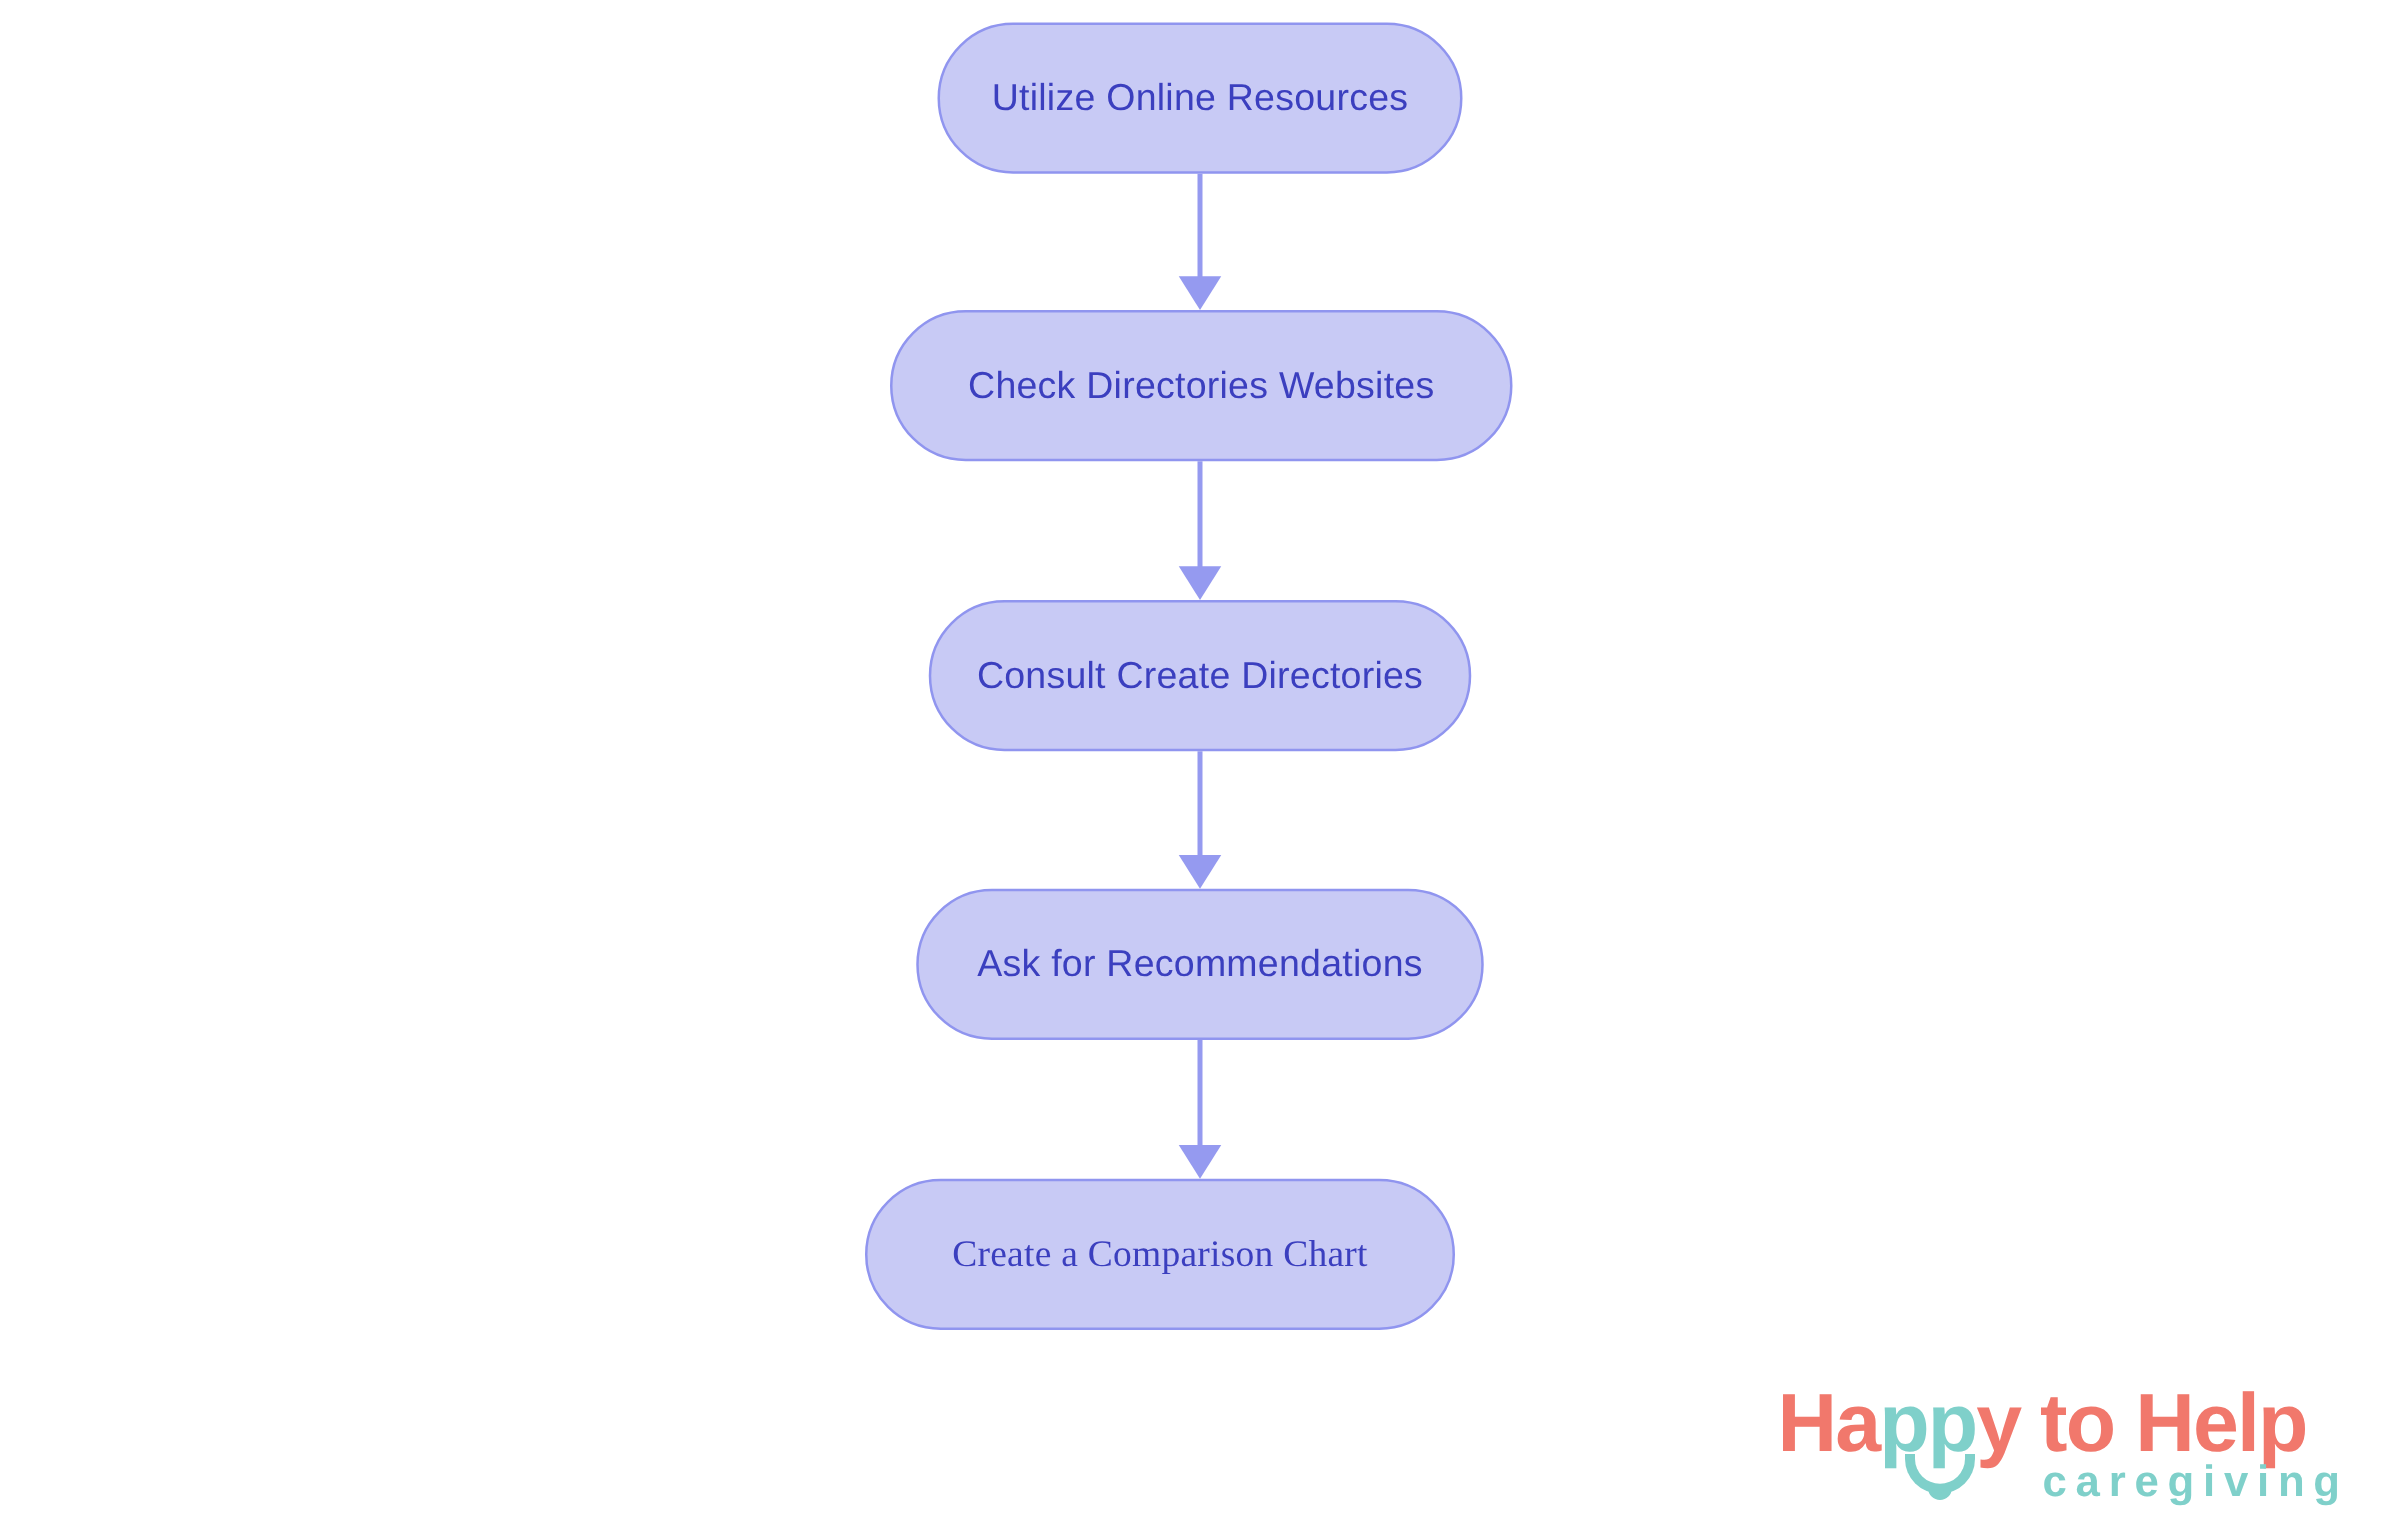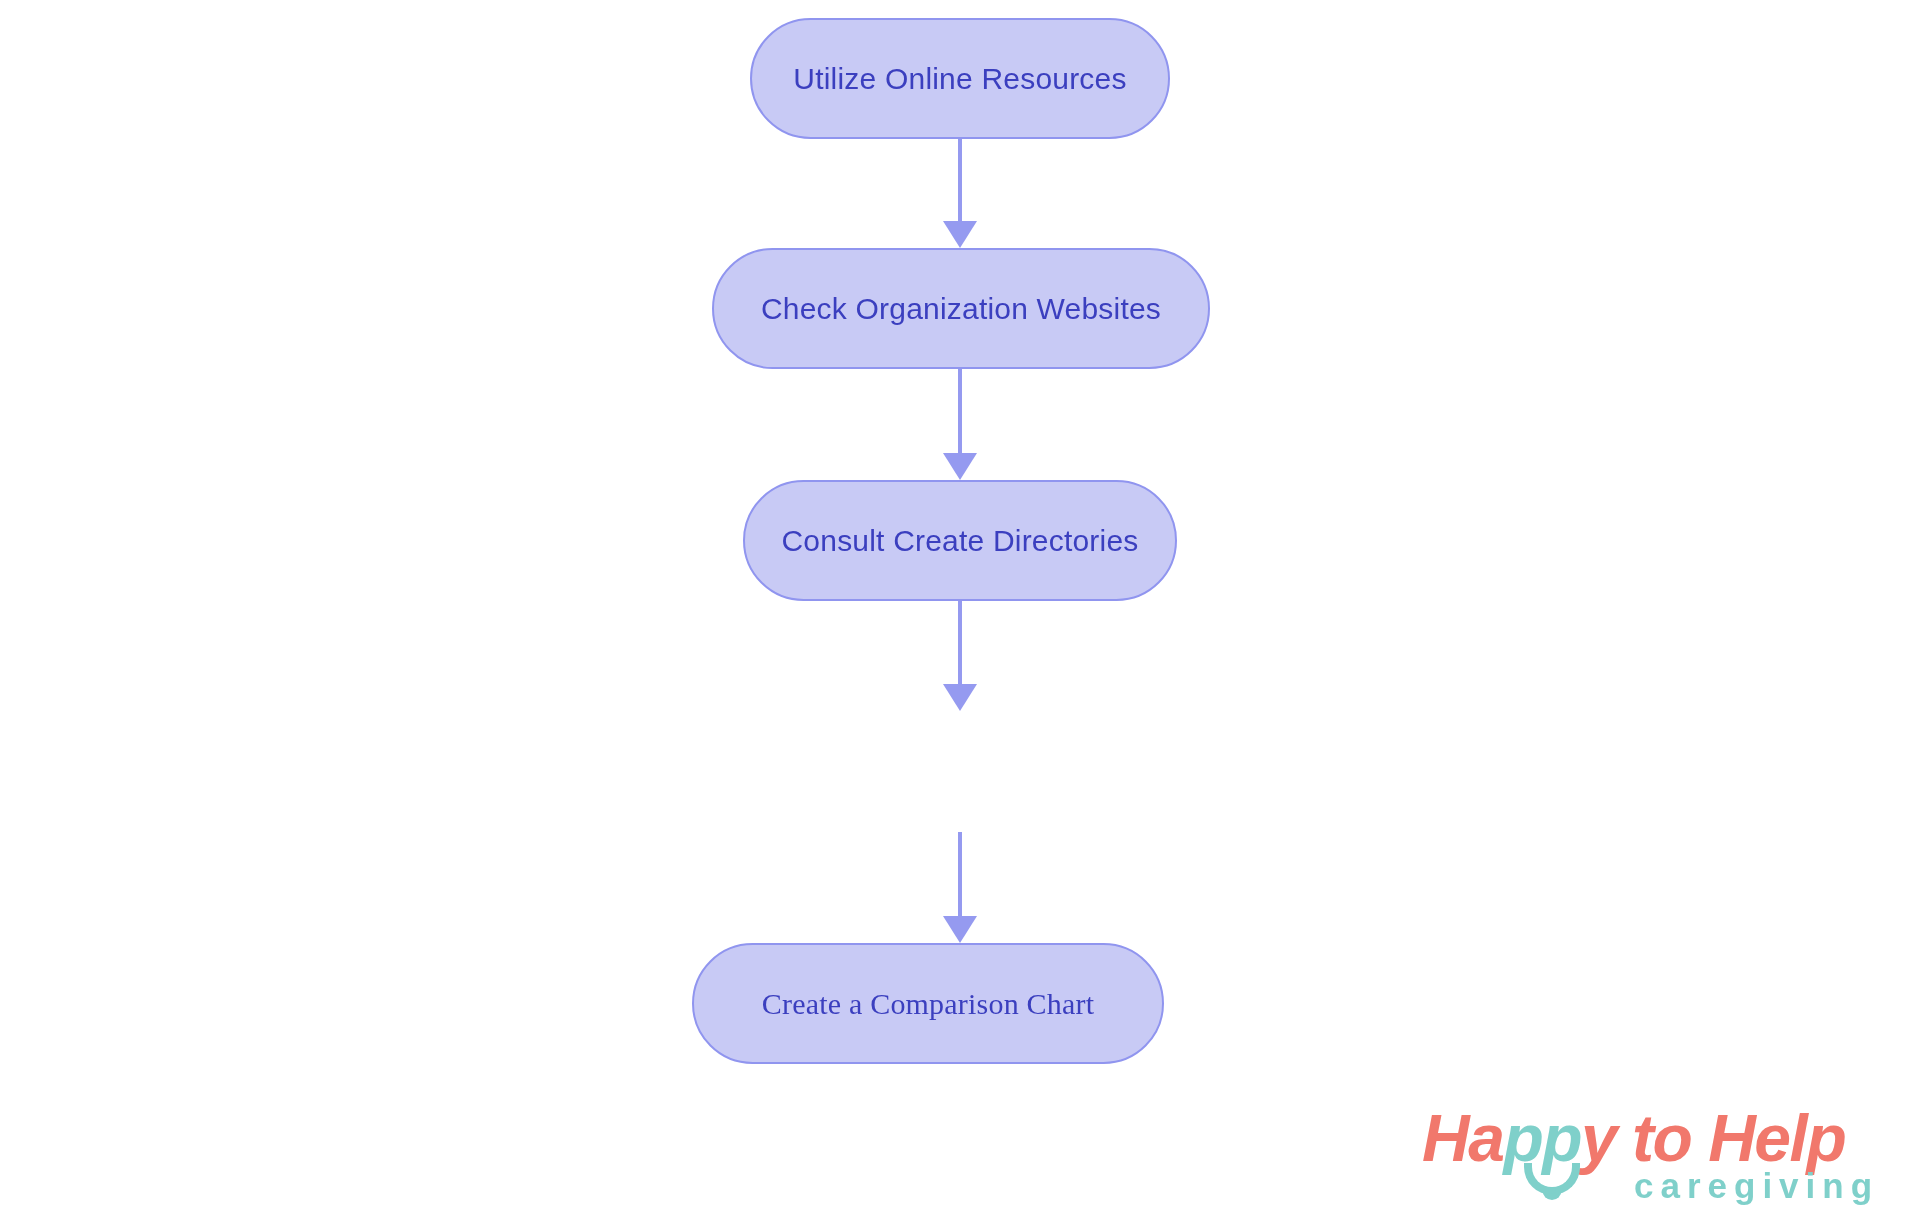--- a/index.html
+++ b/index.html
@@ -69,21 +69,20 @@
 
   
   .logo { position: absolute; left: 1422px; top: 1100px; width: 470px; height: 110px; }
   .logo-wordmark {
     position: absolute; left: 0; top: 0;
     font-size: 66px;
     font-weight: bold;
     letter-spacing: -1.5px;
     color: var(--logo-coral);
     white-space: nowrap;
-    font-style: italic;
   }
   .logo-wordmark .teal { color: var(--logo-teal); }
   .logo-wordmark .rest { margin-left: 0.24em; }
   .smile {
     position: absolute;
     left: 102px; top: 63px;
     width: 56px; height: 32px;
     border: 8px solid var(--logo-teal);
     border-top: none;
     border-radius: 0 0 32px 32px;
@@ -115,37 +114,40 @@
   <div class="node n1">
     <span>Utilize Online Resources</span>
   </div>
 
   <div class="arrow a1">
     <div class="line"></div>
     <div class="head"></div>
   </div>
 
   <div class="node n2">
-    <span>Check Organization Websites</span>
+    <span>Check Directories Websites</span>
   </div>
 
   <div class="arrow a2">
     <div class="line"></div>
     <div class="head"></div>
   </div>
 
   <div class="node n3">
     <span>Consult Create Directories</span>
   </div>
 
   <div class="arrow a3">
     <div class="line"></div>
     <div class="head"></div>
   </div>
 
+  <div class="node n4">
+    <span>Ask for Recommendations</span>
+  </div>
 
   <div class="arrow a4">
     <div class="line"></div>
     <div class="head"></div>
   </div>
 
   <div class="node n5">
     <span>Create a Comparison Chart</span>
   </div>
 

